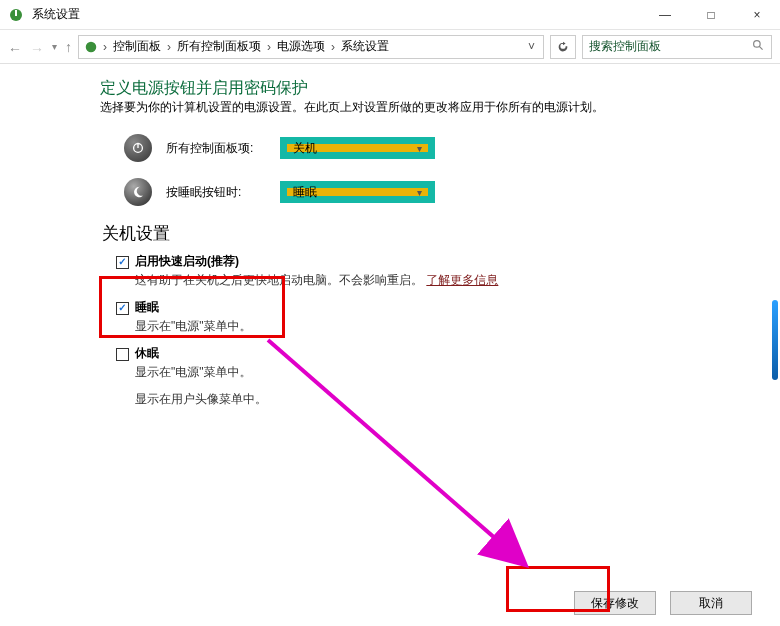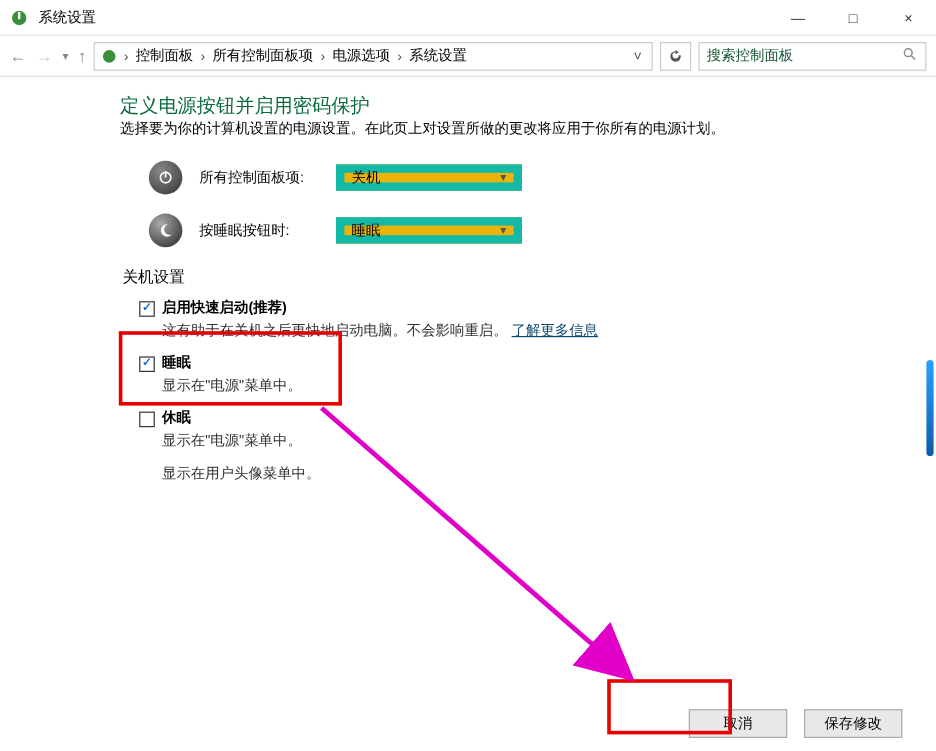--- a/index.html
+++ b/index.html
@@ -107,21 +107,21 @@
     display: flex; align-items: center;
     padding: 0 6px;
     justify-content: space-between;
   }
   .combo .cv { }
   .combo .cd { color:#555; font-size:10px; }
   .shutdown-section {
     margin-top: 6px;
   }
   .shutdown-header {
-    font-size: 13px;
+    font-size: 17px;
     margin-bottom: 8px;
     padding-left: 2px;
     font-family: Liberation Mono, monospace;
   }
   .opt {
     display: flex;
     align-items: center;
     gap: 6px;
     margin-left: 16px;
     margin-bottom: 2px;
@@ -134,21 +134,21 @@
     background:#fff;
     margin-top:1px;
   }
   .chk.checked::after { content:"✓"; color:#1a6fd6; font-weight:bold; line-height:1; }
   .opt-label { font-weight: bold; }
   .opt-desc {
     margin-left: 35px;
     margin-bottom: 10px;
     color: #333;
   }
-  .link { color: #0c4a6e; text-decoration: underline; }
+  .link { color: #7f1d1d; text-decoration: underline; }
   .footer {
     position: absolute;
     left:0; right:0; bottom:0;
     height: 46px;
     display:flex; align-items:center; justify-content:flex-end;
     gap: 14px;
     padding: 0 28px 0 0;
     background:#fff;
   }
   .btn {
@@ -299,22 +299,22 @@
       <span class="chk"></span>
       <span class="opt-label">休眠</span>
     </div>
     <div class="opt-desc">显示在"电源"菜单中。</div>
 
     <div class="opt-desc">显示在用户头像菜单中。</div>
   </div>
 </div>
 
 <div class="footer">
+  <div class="btn">保存修改</div>
   <div class="btn">取消</div>
-  <div class="btn">保存修改</div>
 </div>
 
 <div class="annot-box1"></div>
 <div class="annot-box2"></div>
 <svg class="arrow-svg">
   <defs>
     <marker id="ah" markerWidth="12" markerHeight="12" refX="9" refY="6" orient="auto">
       <path d="M0,0 L12,6 L0,12 z" fill="#e000c8"></path>
     </marker>
   </defs>

